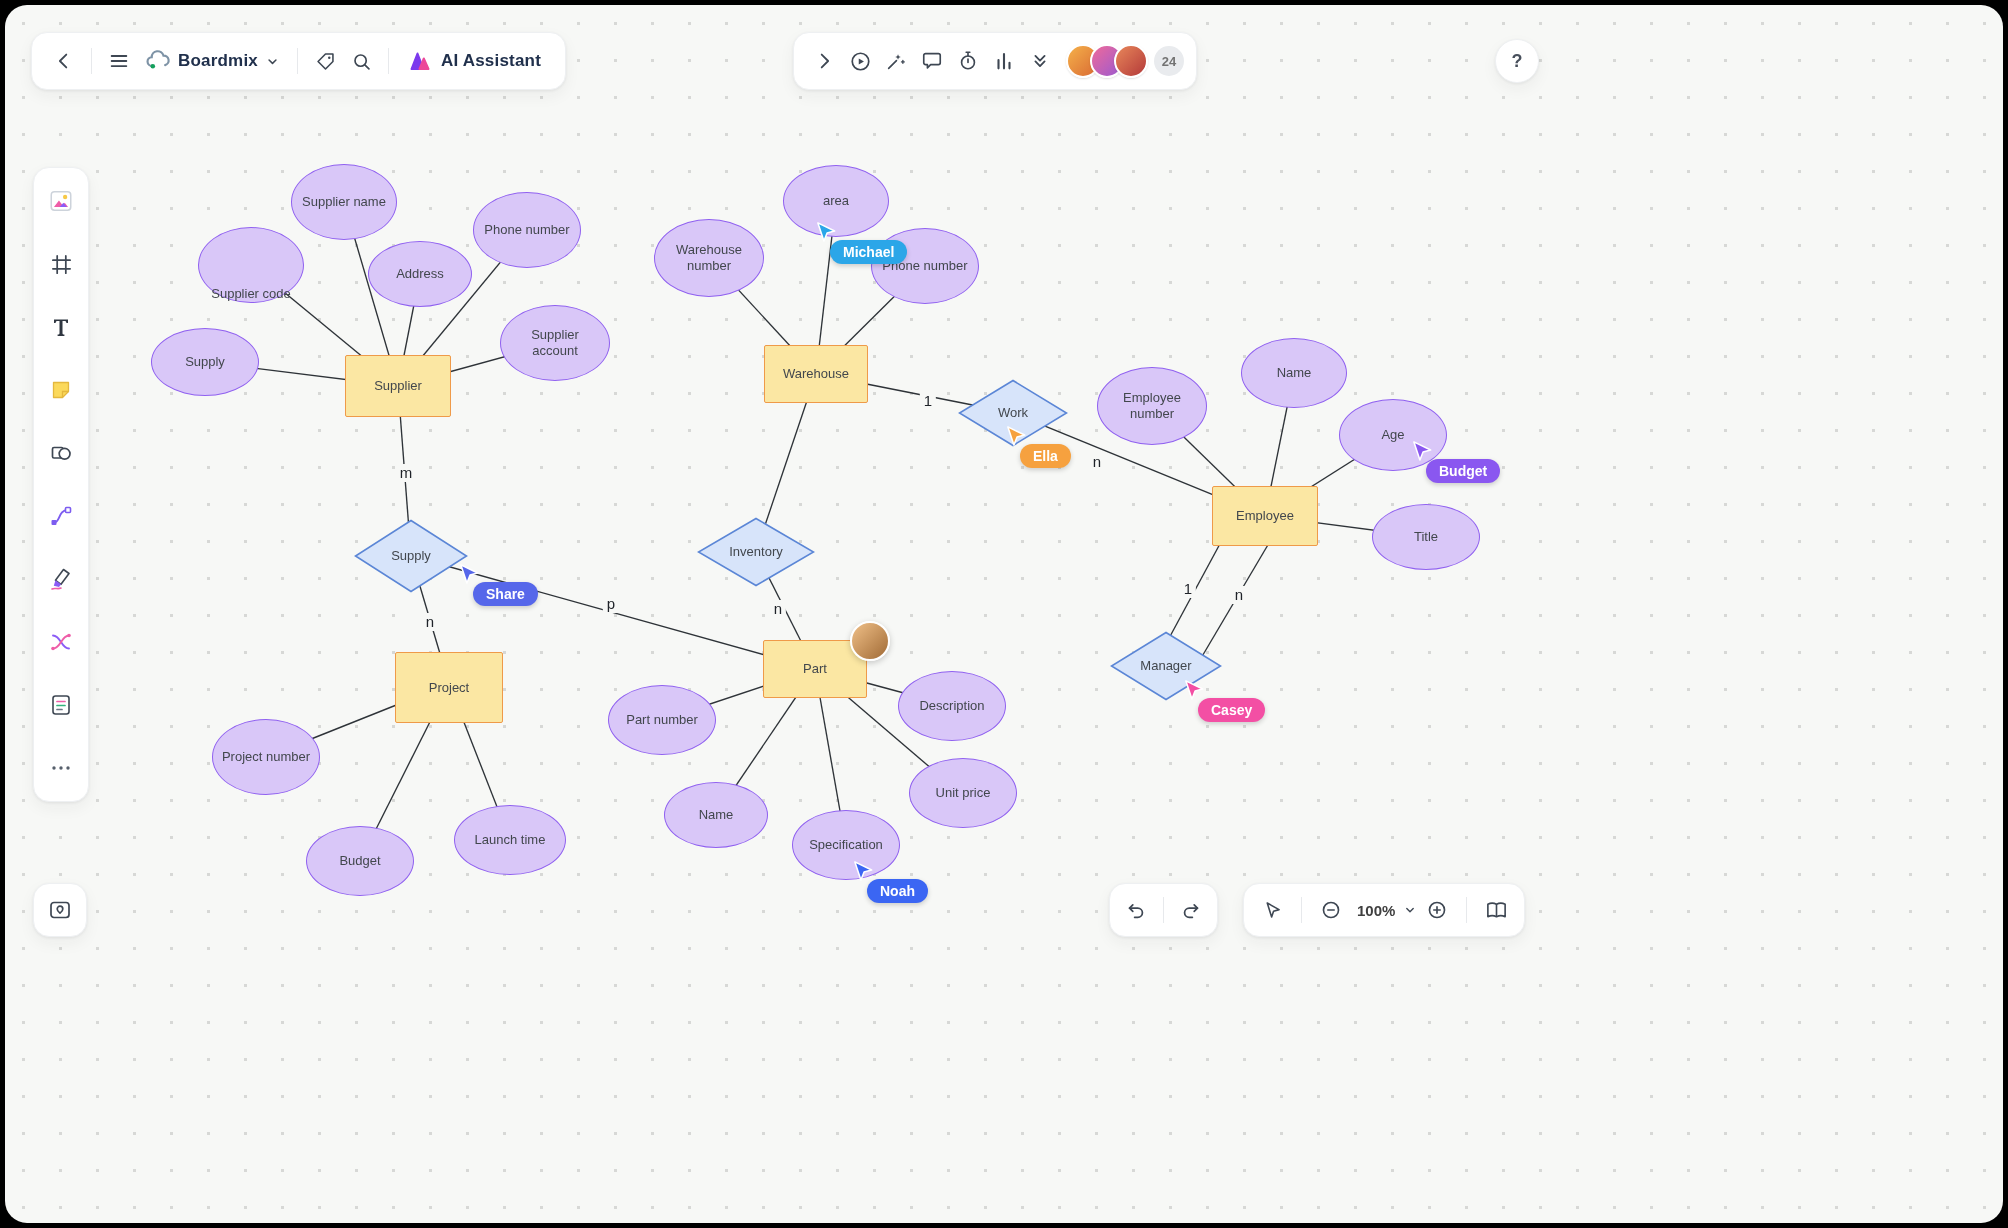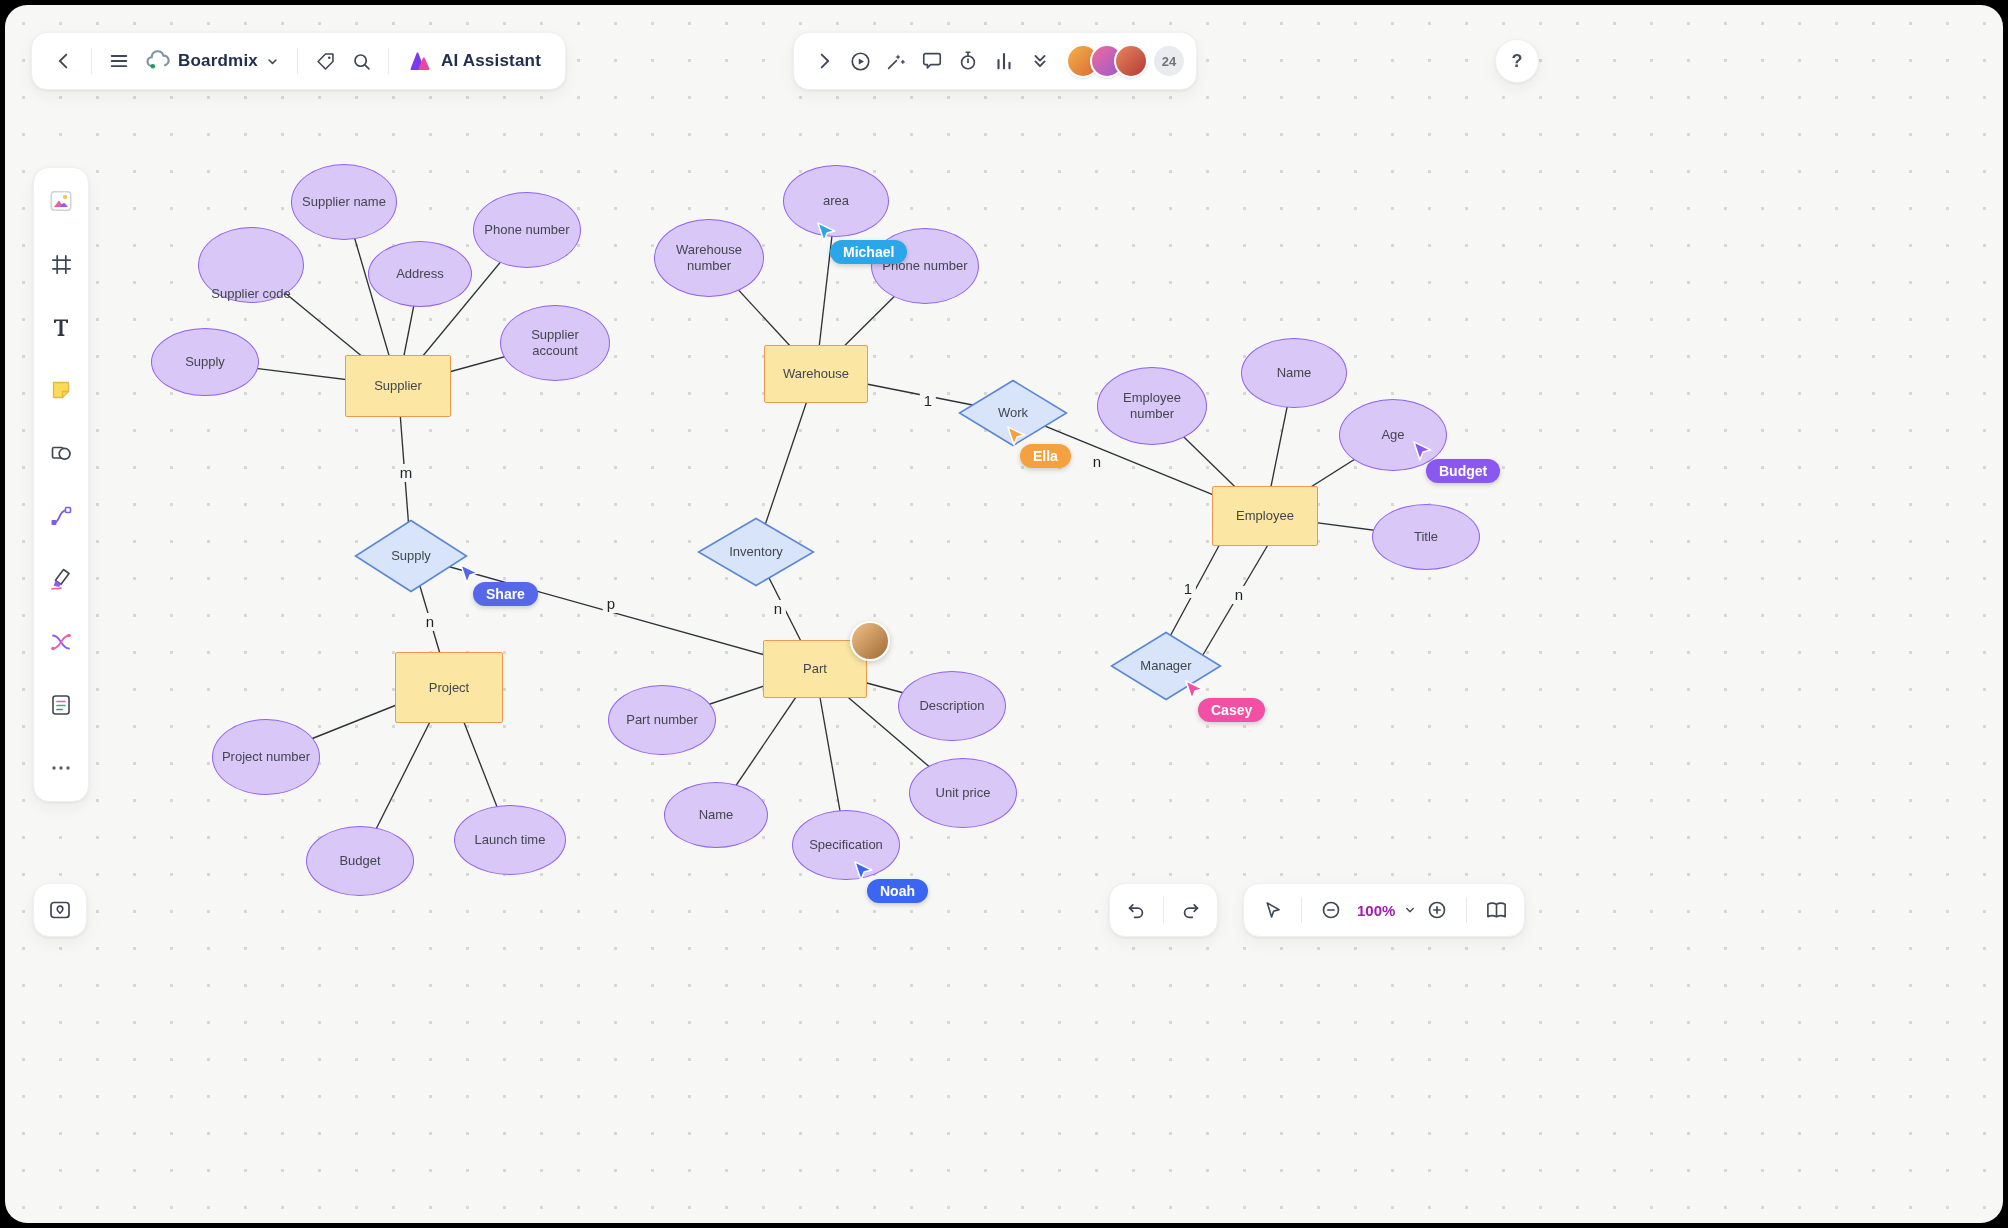--- a/index.html
+++ b/index.html
@@ -44,21 +44,21 @@
 
   
   #left-toolbar { left:28px; top:162px; width:56px; flex-direction:column; padding:14px 0; gap:25px; }
   .toolbtn { background:none; border:none; width:38px; height:38px; border-radius:9px; display:flex;
              align-items:center; justify-content:center; cursor:pointer; }
   #screenshot-card { left:28px; top:878px; width:54px; height:54px; justify-content:center; }
 
   
   #history-card { left:1104px; top:878px; height:54px; padding:0 8px; }
   #zoom-card    { left:1238px; top:878px; height:54px; padding:0 10px; gap:2px; }
-  .zoom-level { font-size:15px; font-weight:600; color:#a21caf; padding:0 6px; min-width:48px; text-align:center; }
+  .zoom-level { font-size:15px; font-weight:600; color:#404040; padding:0 6px; min-width:48px; text-align:center; }
 
   
   #edges-svg { position:absolute; inset:0; width:100%; height:100%; z-index:1; }
   .edge-line { stroke:var(--edge-color,#2e3338); stroke-width:1.35px; }
   .edge-label { position:absolute; transform:translate(-50%,-50%); z-index:3; font-size:15px;
                 color:#1f2329; background:#f7f8f6; padding:0 4px; line-height:1.2; }
   .node { position:absolute; z-index:2; display:flex; align-items:center; justify-content:center;
           text-align:center; }
   .node .node-label { font-size:13px; color:#42474d; line-height:1.2; padding:0 8px; position:relative; z-index:2; }
   .node.attribute { border:1.6px solid var(--attr-border); background:var(--attr-fill); border-radius:50%; }

